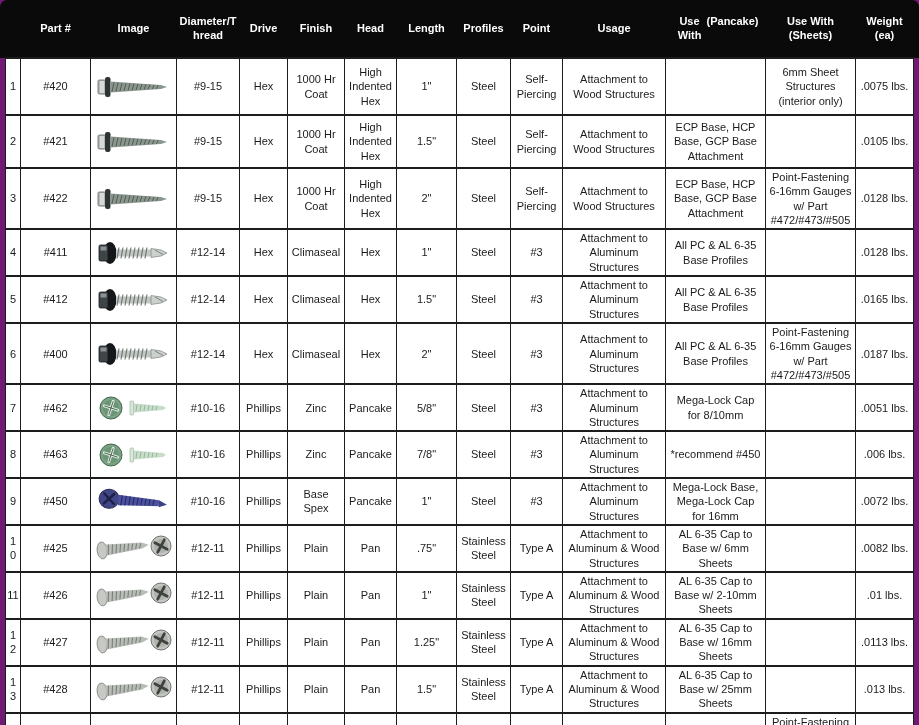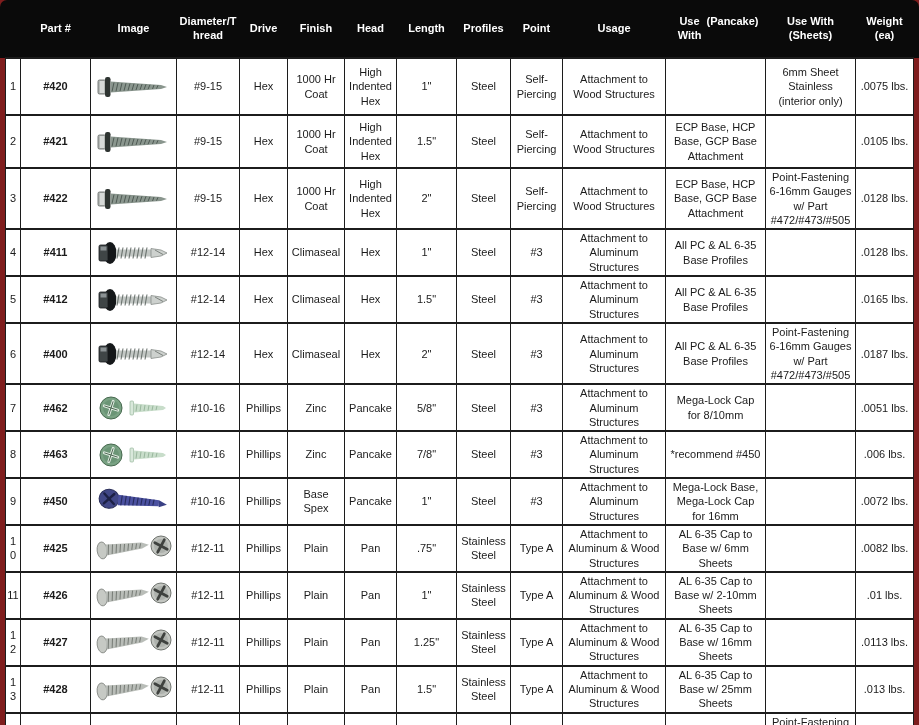--- a/index.html
+++ b/index.html
@@ -1,18 +1,18 @@
 <!DOCTYPE html>
 <html><head>
 <meta charset="utf-8">
 <style>
   html,body { margin:0; padding:0; background:#fff; }
   .app {
     position:relative; width:919px; height:725px; overflow:hidden;
-    background:#7f1d1d; font-family:"Liberation Sans", sans-serif;
+    background:#701a75; font-family:"Liberation Sans", sans-serif;
   }
   .header-band {
     position:absolute; top:0; left:0; width:919px; height:58px;
     background:#0a0a0a; border-radius:7px 7px 0 0;
   }
   table.spec {
     position:absolute; top:0; left:5px; width:908px;
     border-collapse:collapse; table-layout:fixed;
   }
   thead tr { height:58px; }
@@ -22,21 +22,21 @@
     line-height:1.25;
   }
   thead th .hlabel { white-space:pre-line; }
   thead th .hsplit { display:flex; justify-content:space-between; padding:0 4px; }
   tbody td {
     border:1px solid #1c1c1c; border-top-width:2px; border-bottom-width:2px;
     background:#ffffff; color:#1b1b1b; font-size:11px; text-align:center;
     vertical-align:middle; padding:1px 3px; line-height:1.3;
     overflow:hidden; word-wrap:break-word;
   }
-  tbody td.cell-part { font-weight:bold; }
+  tbody td.cell-part { font-weight:normal; }
   tbody td.cell-num { padding:1px 1px; }
   tbody td.cell-image { padding:0; }
   tbody td.cell-image svg { display:block; margin:0 auto; }
   
   tbody tr:nth-child(1)  { height:57px; }
   tbody tr:nth-child(2)  { height:53px; }
   tbody tr:nth-child(3)  { height:58px; }
   tbody tr:nth-child(4)  { height:42px; }
   tbody tr:nth-child(5)  { height:47px; }
   tbody tr:nth-child(6)  { height:50px; }
@@ -124,21 +124,21 @@
           </td>
           <td class="cell-diameter">#9-15</td>
           <td class="cell-drive">Hex</td>
           <td class="cell-finish">1000 Hr Coat</td>
           <td class="cell-head">High Indented Hex</td>
           <td class="cell-length">1"</td>
           <td class="cell-material">Steel</td>
           <td class="cell-point">Self-Piercing</td>
           <td class="cell-usage">Attachment to Wood Structures</td>
           <td class="cell-profiles"></td>
-          <td class="cell-sheets">6mm Sheet Stainless (interior only)</td>
+          <td class="cell-sheets">6mm Sheet Structures (interior only)</td>
           <td class="cell-weight">.0075 lbs.</td>
         </tr>
         <tr>
           <td class="cell-num">2</td>
           <td class="cell-part">#421</td>
           <td class="cell-image">
             <svg width="74" height="30" viewBox="0 0 74 30">
       <rect x="1" y="8" width="8" height="14" rx="1.5" fill="#b6bab7" stroke="#5c615e" stroke-width="0.8"></rect>
       <rect x="3" y="9" width="4" height="12" fill="#d7dad8"></rect>
       <rect x="8" y="5" width="5.5" height="20" rx="2.2" fill="#2e3431"></rect>

